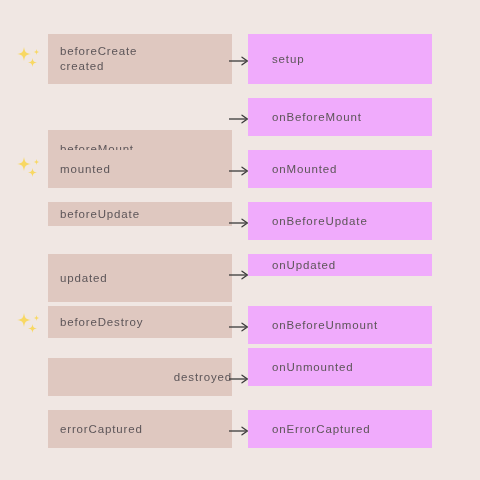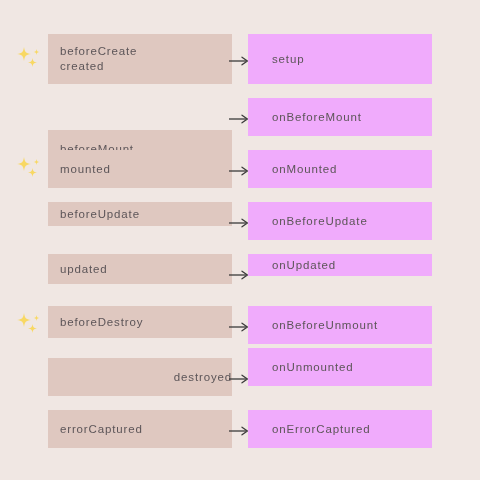--- a/index.html
+++ b/index.html
@@ -121,21 +121,21 @@
       </div>
       <div class="arrow" style="top: 215px;"><svg width="20" height="12" viewBox="0 0 20 12" xmlns="http://www.w3.org/2000/svg">
           <line x1="0" y1="6" x2="17" y2="6" stroke="#3A3A3A" stroke-width="1.3"></line>
           <polyline points="13,2.2 18.4,6 13,9.8" fill="none" stroke="#3A3A3A" stroke-width="1.3" stroke-linecap="round" stroke-linejoin="round"></polyline>
         </svg></div>
       <div class="box box-api" style="top: 202px; height: 38px;">
         <span class="box-label">onBeforeUpdate</span>
       </div>
     </div>
     <div class="row" style="top: 0px;">
-      <div class="box box-hook" style="top: 254px; height: 30px;">
+      <div class="box box-hook" style="top: 254px; height: 48px;">
         <span class="box-label">updated</span>
       </div>
       <div class="arrow" style="top: 267px;"><svg width="20" height="12" viewBox="0 0 20 12" xmlns="http://www.w3.org/2000/svg">
           <line x1="0" y1="6" x2="17" y2="6" stroke="#3A3A3A" stroke-width="1.3"></line>
           <polyline points="13,2.2 18.4,6 13,9.8" fill="none" stroke="#3A3A3A" stroke-width="1.3" stroke-linecap="round" stroke-linejoin="round"></polyline>
         </svg></div>
       <div class="box box-api" style="top: 254px; height: 22px;">
         <span class="box-label">onUpdated</span>
       </div>
     </div>

